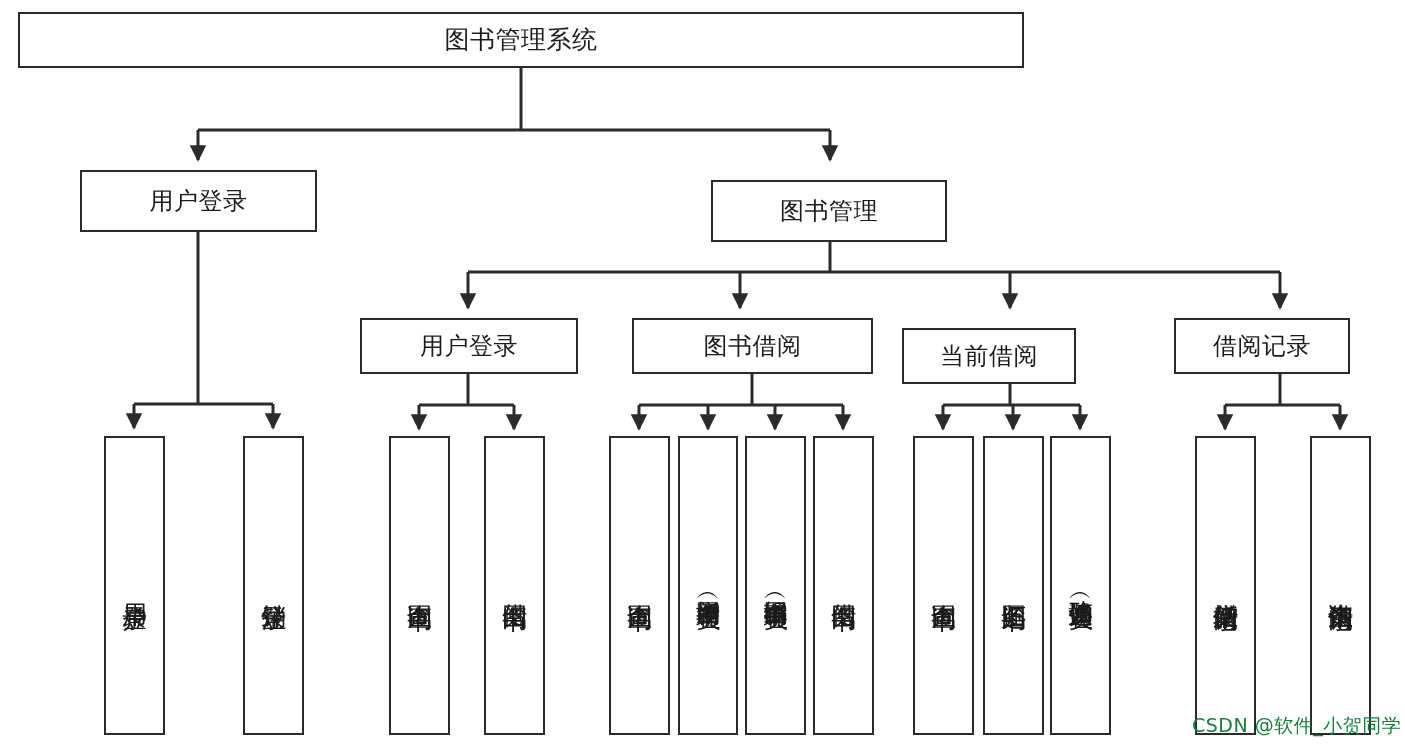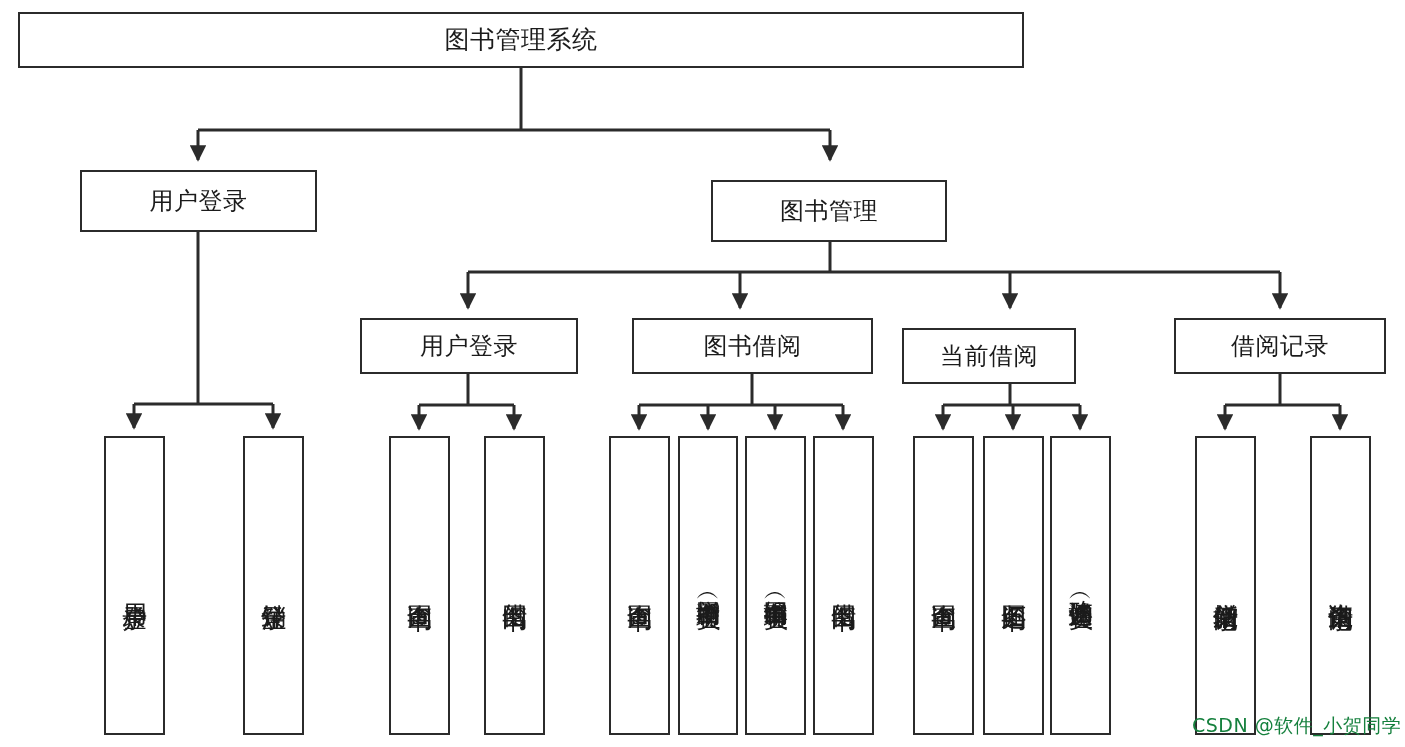--- a/index.html
+++ b/index.html
@@ -122,21 +122,21 @@
   </svg>
 
   <div class="node node-h" id="title-node" style="left:18px;top:12px;width:1006px;height:56px;">图书管理系统</div>
 
   <div class="node node-h" style="left:80px;top:170px;width:237px;height:62px;">用户登录</div>
   <div class="node node-h" style="left:711px;top:180px;width:236px;height:62px;">图书管理</div>
 
   <div class="node node-h" style="left:360px;top:318px;width:218px;height:56px;">用户登录</div>
   <div class="node node-h" style="left:632px;top:318px;width:241px;height:56px;text-align:center;">图书借阅</div>
   <div class="node node-h" style="left:902px;top:328px;width:174px;height:56px;">当前借阅</div>
-  <div class="node node-h" style="left:1174px;top:318px;width:212px;height:56px;">借阅记录</div>
+  <div class="node node-h" style="left:1174px;top:318px;width:176px;height:56px;">借阅记录</div>
 
   <div class="node node-v" style="left:104px;top:436px;width:61px;height:299px;">用户登录</div>
   <div class="node node-v" style="left:243px;top:436px;width:61px;height:299px;">注销登录</div>
 
   <div class="node node-v" style="left:389px;top:436px;width:61px;height:299px;">查询图书</div>
   <div class="node node-v" style="left:484px;top:436px;width:61px;height:299px;">借阅图书</div>
 
   <div class="node node-v" style="left:609px;top:436px;width:61px;height:299px;">查询图书</div>
   <div class="node node-v small" style="left:678px;top:436px;width:60px;height:299px;">新增图书（管理员）</div>
   <div class="node node-v small" style="left:745px;top:436px;width:61px;height:299px;">编辑图书（管理员）</div>

